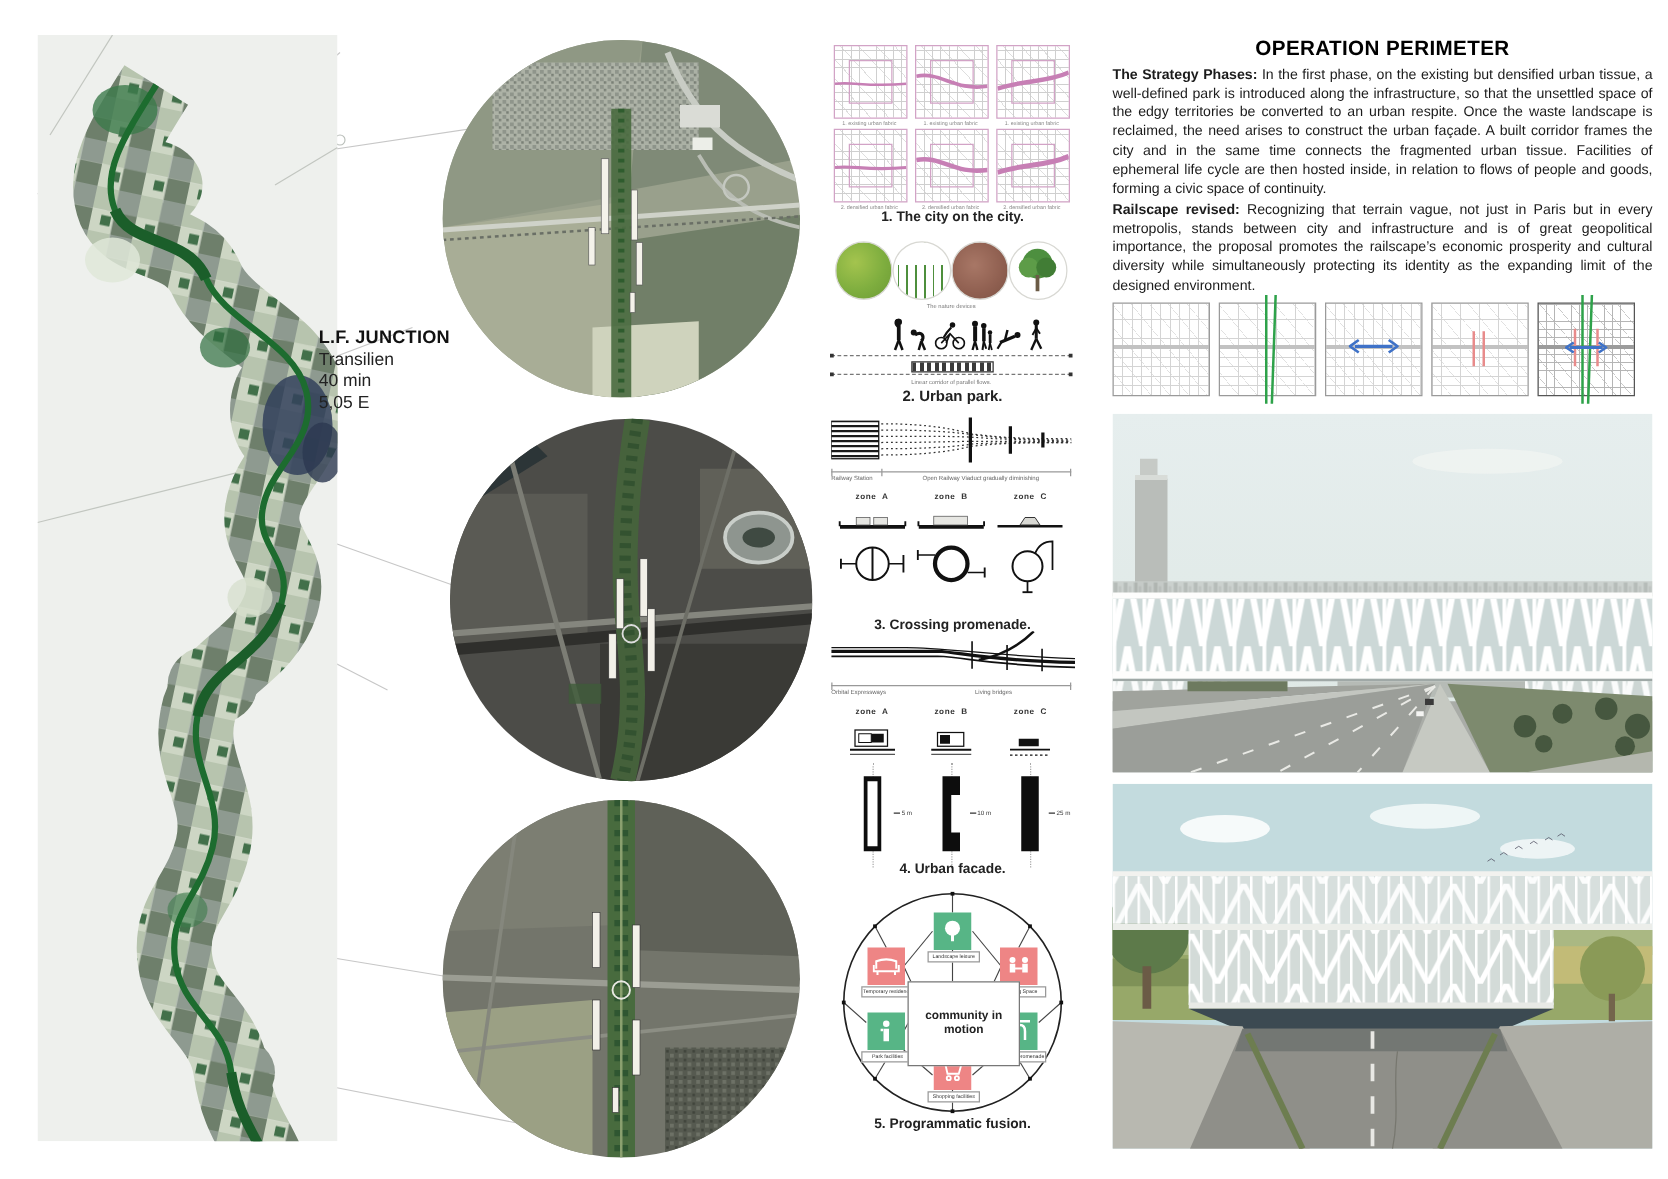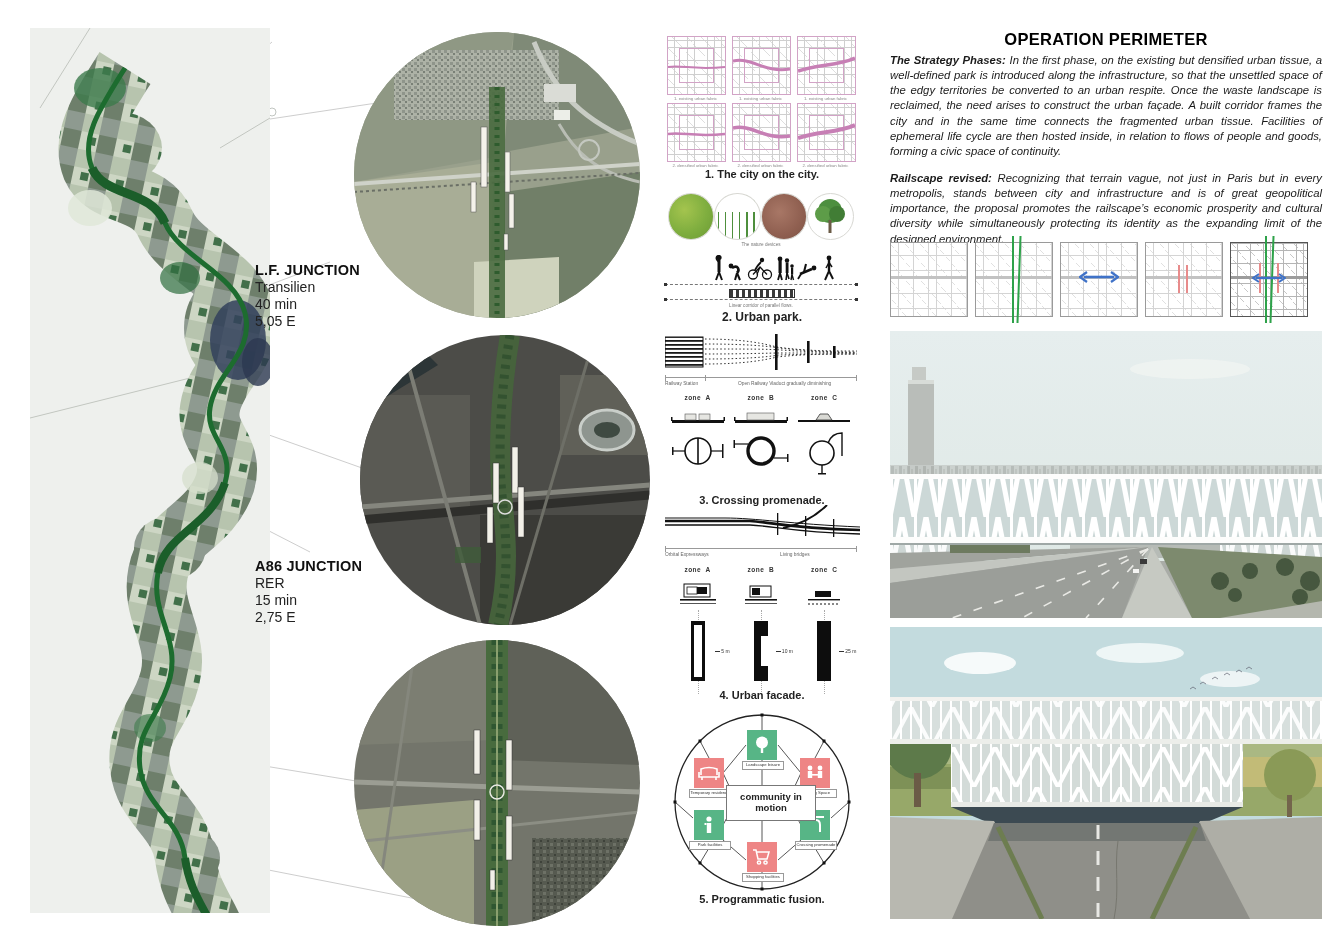--- a/index.html
+++ b/index.html
@@ -45,21 +45,21 @@
   .pbox{position:absolute;width:30px;height:30px;display:flex;align-items:center;justify-content:center;}
   .pg{background:#57b586;} .pp{background:#ee8585;}
   .ptag{position:absolute;width:40px;background:#fff;border:1px solid #999;font-size:4.2px;
         line-height:1.15;text-align:center;color:#333;padding:1px 0;}
   .centerbox{position:absolute;background:#fff;border:1px solid #777;display:flex;align-items:center;
         justify-content:center;text-align:center;font-weight:bold;font-size:9.5px;color:#222;line-height:1.15;}
   
   .optitle{position:absolute;left:890px;width:432px;text-align:center;font-size:16.5px;
            font-weight:bold;letter-spacing:.3px;color:#000;}
   .para{position:absolute;left:890px;width:432px;font-size:11.3px;line-height:1.34;
-        text-align:justify;color:#1b1b1b;font-style:italic;}
+        text-align:justify;color:#1b1b1b;}
   .para b{font-weight:bold;}
   .perimbox{position:absolute;width:76px;height:73px;border:1px solid #9a9a9a;background:
      linear-gradient(transparent 0 33px,#c2c2c2 33px 36px,transparent 36px),
      repeating-linear-gradient(0deg,transparent 0 7px,#d4d4d4 7px 7.6px),
      repeating-linear-gradient(90deg,transparent 0 7px,#d4d4d4 7px 7.6px),
      repeating-linear-gradient(50deg,transparent 0 11px,#e0e0e0 11px 11.5px),#fff;}
   .perimbox.dark{border-color:#555;background:
      linear-gradient(transparent 0 33px,#9c9c9c 33px 36px,transparent 36px),
      repeating-linear-gradient(0deg,transparent 0 6px,#b5b5b5 6px 6.6px),
      repeating-linear-gradient(90deg,transparent 0 6px,#b5b5b5 6px 6.6px),
@@ -227,26 +227,20 @@
       </g>
       <circle cx="143" cy="152" r="7" stroke="#e8e8e2" stroke-width="1.5" fill="none"></circle>
     </g>
   </svg>
 
   <div class="abs jlabel" style="left:255px;top:262px">
     <div class="jt">L.F. JUNCTION</div>
     <div class="js">Transilien</div>
     <div class="js">40 min</div>
     <div class="js">5,05 E</div>
-  </div>
-  <div class="abs jlabel" style="left:255px;top:558px">
-    <div class="jt">A86 JUNCTION</div>
-    <div class="js">RER</div>
-    <div class="js">15 min</div>
-    <div class="js">2,75 E</div>
   </div>
 
   <div class="fabgrid" style="left:667px;top:36px">
     <div>
         <div class="fabcell">
           <div class="inner"></div>
       <svg width="57" height="57">
             <path d="M0,30 C15,28 25,33 57,30" stroke="#c77fb5" stroke-width="2" fill="none"></path>
           </svg>
         </div>
@@ -578,29 +572,29 @@
       </div>
     <div class="ptag" style="left:138px;top:141px">Crossing promenade</div>
     <div class="pbox pp" style="left:90px;top:142px">
       <svg width="20" height="18" fill="none" stroke="#fff" stroke-width="1.5">
         <path d="M1,2 L4,2 L6,11 L15,11 L17,4 L5,4"></path>
           <circle cx="7" cy="14.5" r="1.6"></circle>
           <circle cx="13.5" cy="14.5" r="1.6"></circle>
         </svg>
       </div>
     <div class="ptag" style="left:85px;top:173px">Shopping facilities</div>
-    <div class="centerbox" style="left:69px;top:85px;width:72px;height:34px;padding:0 8px">community in motion</div>
+    <div class="centerbox" style="left:69px;top:85px;width:72px;height:34px;padding:16px 8px">community in motion</div>
   </div>
   <div class="seccap" style="left:662px;top:893px">5. Programmatic fusion.</div>
 
   <div class="optitle" style="top:30px">OPERATION PERIMETER</div>
   <div class="para" style="top:53px">
     <b>The Strategy Phases:</b><span> In the first phase, on the existing but densified urban tissue, a well-defined park is introduced along the infrastructure, so that the unsettled space of the edgy territories be converted to an urban respite. Once the waste landscape is reclaimed, the need arises to construct the urban façade. A built corridor frames the city and in the same time connects the fragmented urban tissue. Facilities of ephemeral life cycle are then hosted inside, in relation to flows of people and goods, forming a civic space of continuity.</span>
   </div>
-  <div class="para" style="top:171px">
+  <div class="para" style="top:161px">
     <b>Railscape revised:</b><span> Recognizing that terrain vague, not just in Paris but in every metropolis, stands between city and infrastructure and is of great geopolitical importance, the proposal promotes the railscape’s economic prosperity and cultural diversity while simultaneously protecting its identity as the expanding limit of the designed environment.</span>
   </div>
 
   <div class="perimbox" style="left:890px;top:242px"></div>
   <div class="perimbox" style="left:975px;top:242px">
     <div class="gline" style="left:36px"></div>
       <div class="gline" style="left:42px;transform:rotate(2deg)"></div>
     </div>
   <div class="perimbox" style="left:1060px;top:242px">
     <svg width="40" height="14" style="position:absolute;left:18px;top:27px">

